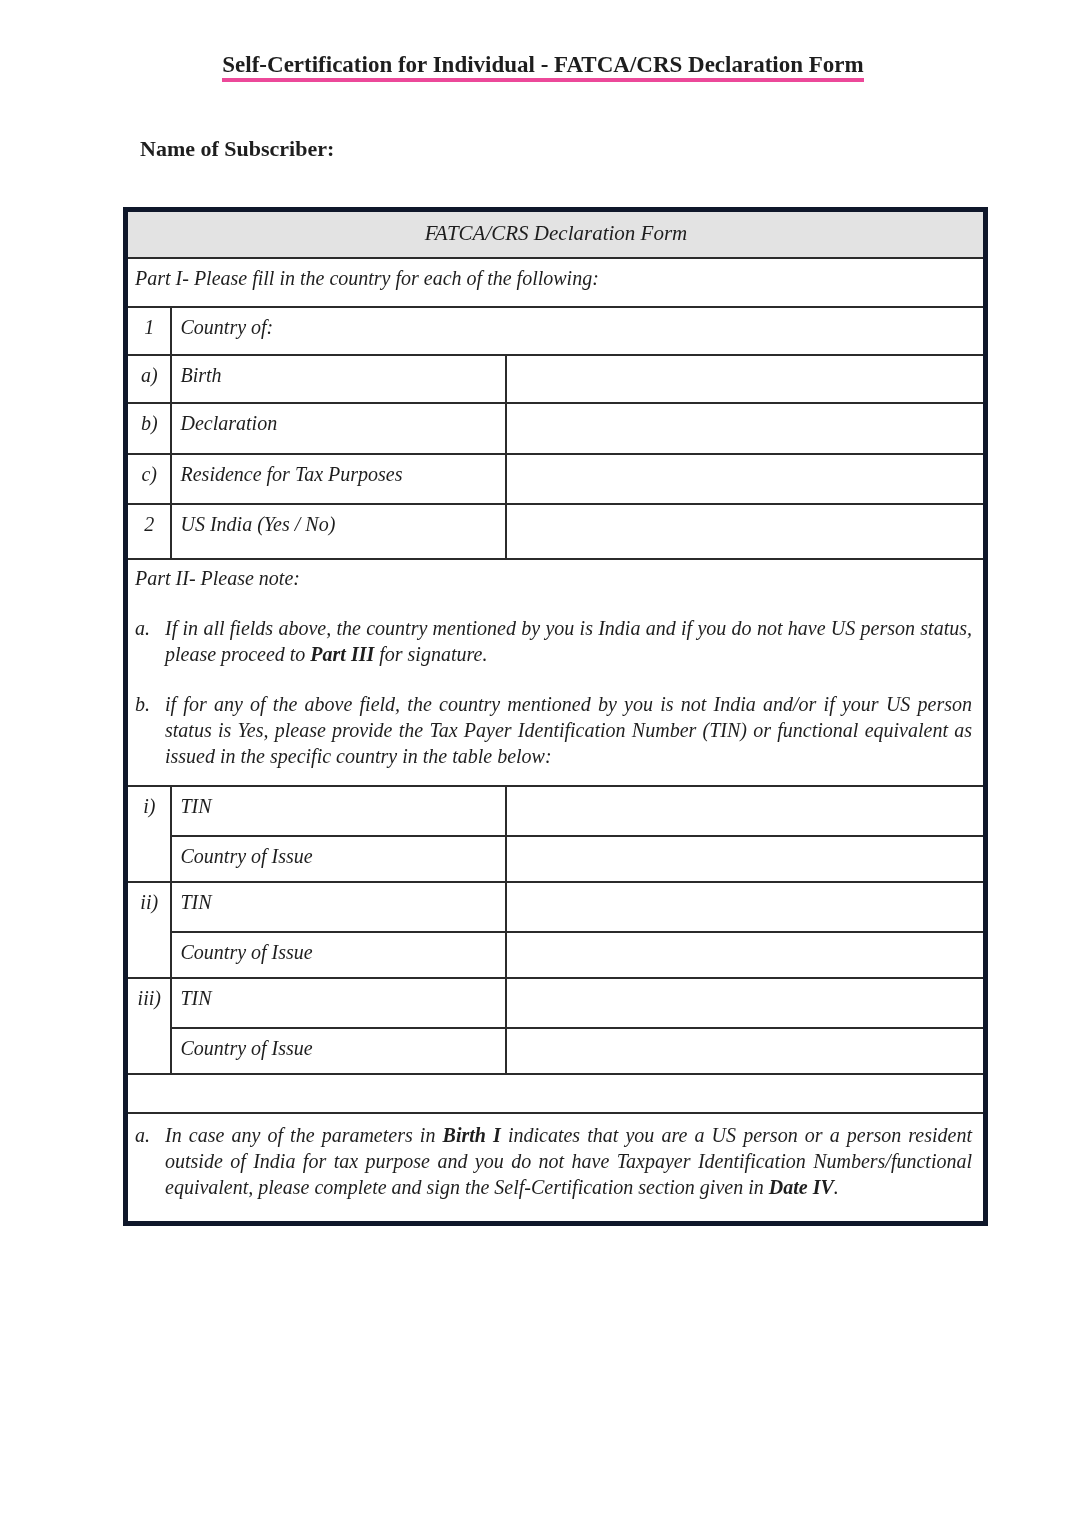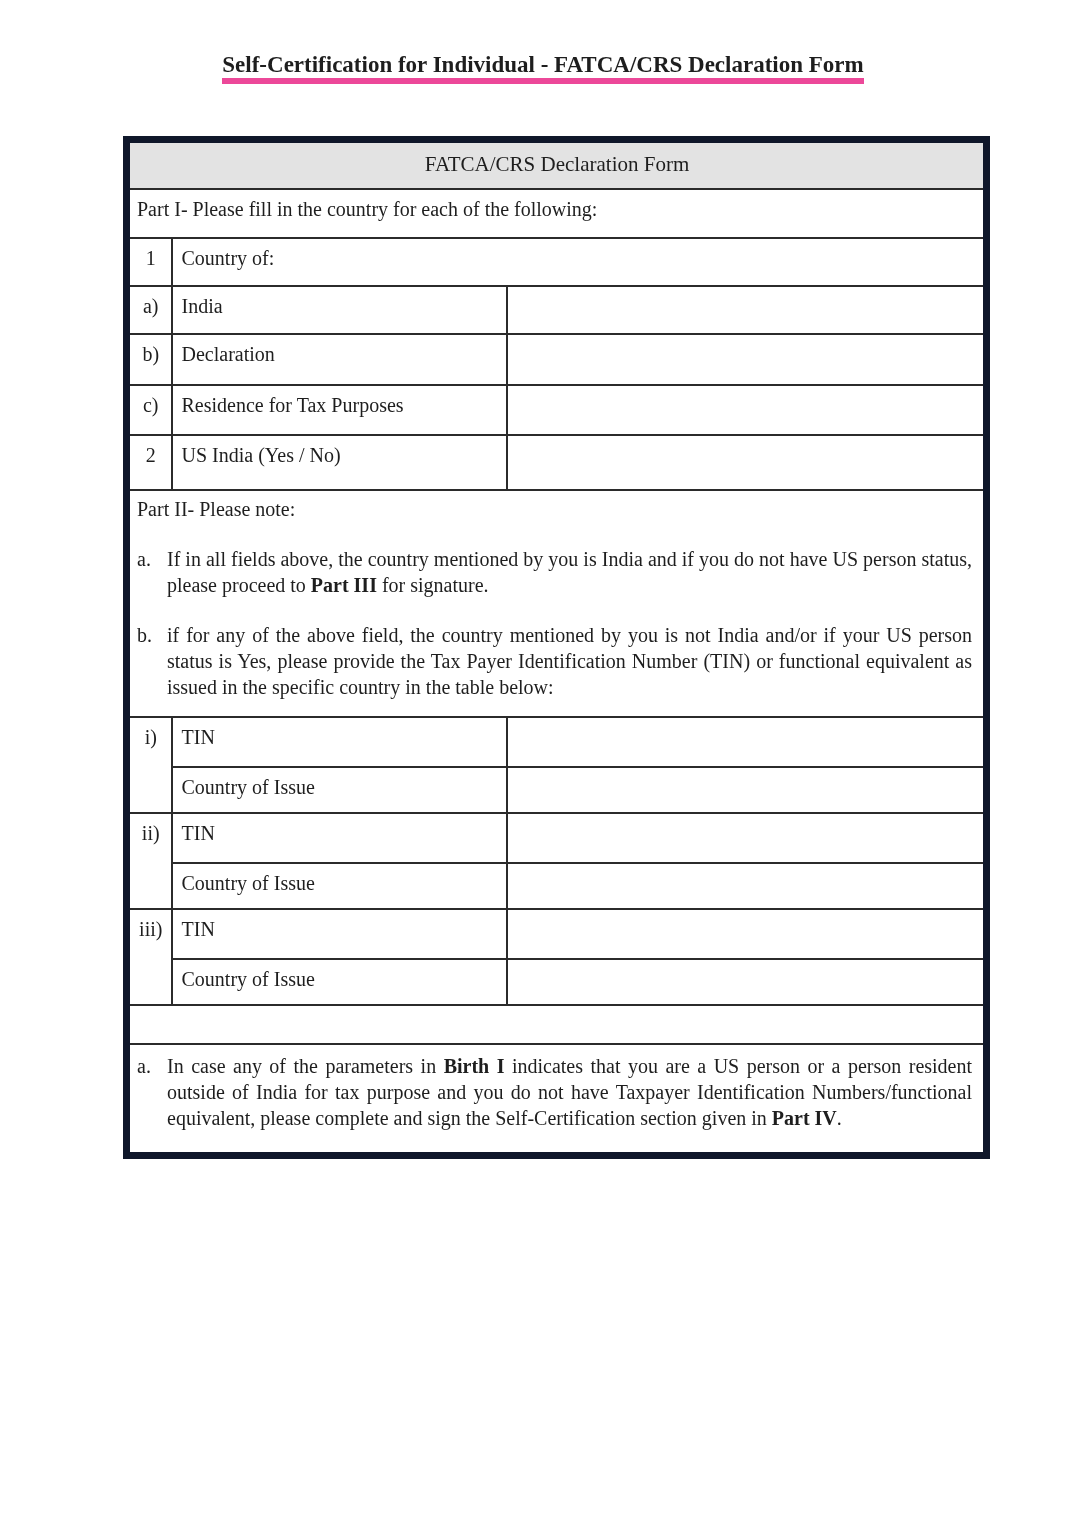--- a/index.html
+++ b/index.html
@@ -15,38 +15,39 @@
   .page { width: 1086px; height: 1536px; }
 
   .title {
     margin: 50px 60px 0 60px;
     text-align: center;
     font-size: 23px;
     font-weight: bold;
     line-height: 30px;
   }
   .title span {
-    border-bottom: 6px solid #ec4899;
+    border-bottom: 4px solid #ec4899;
     padding-bottom: 1px;
   }
 
   .fields { margin: 56px 0 0 140px; }
   .field {
     font-size: 22px;
     font-weight: bold;
     line-height: 25px;
     margin-bottom: 24px;
   }
 
   table.decl {
     border-collapse: collapse;
     table-layout: fixed;
     width: 860px;
     margin: 46px 0 0 123px;
-    border: 7px solid #0f172a;
+    border: 5px solid #0f172a;
+    font-style: italic;
   }
   table.decl td {
     border: 2px solid #2b2b2b;
     vertical-align: top;
     font-size: 20px;
     line-height: 25px;
     padding: 7px 8px 4px 9px;
     overflow: hidden;
   }
   col.c-num   { width: 45px; }
@@ -91,20 +92,21 @@
 </head>
 <body>
 
 <div class="page">
 
   <div class="title">
     <span>Self-Certification for Individual - FATCA/CRS Declaration Form</span>
   </div>
 
   <div class="fields">
+    <div class="field">Name of Subscriber:</div>
   </div>
 
   <table class="decl">
     <colgroup>
         <col class="c-num">
         <col class="c-label">
         <col class="c-value">
       </colgroup>
 
     <tbody>
@@ -116,21 +118,21 @@
       <td colspan="3">Part I- Please fill in the country for each of the following:</td>
     </tr>
 
     <tr class="r-std">
       <td class="num">1</td>
       <td colspan="2">Country of:</td>
     </tr>
 
     <tr class="r-std">
       <td class="num">a)</td>
-      <td>India</td>
+      <td>Birth</td>
       <td></td>
     </tr>
 
     <tr class="r-b">
       <td class="num">b)</td>
       <td>Declaration</td>
       <td></td>
     </tr>
 
     <tr class="r-c">
@@ -190,20 +192,20 @@
     </tr>
 
     <tr class="r-spacer">
       <td colspan="3"></td>
     </tr>
 
     <tr class="r-footer">
       <td colspan="3">
         <div class="note">
           <div class="note-marker">a.</div>
-          <div class="note-body"><span>In case any of the parameters in </span><b>Birth I</b><span> indicates that you are a US person or a person resident outside of India for tax purpose and you do not have Taxpayer Identification Numbers/functional equivalent, please complete and sign the Self-Certification section given in </span><b>Part IV</b><span>.</span></div>
+          <div class="note-body"><span>In case any of the parameters in </span><b>Birth I</b><span> indicates that you are a US person or a person resident outside of India for tax purpose and you do not have Taxpayer Identification Numbers/functional equivalent, please complete and sign the Self-Certification section given in </span><b>Date IV</b><span>.</span></div>
         </div>
       </td>
     </tr>
   </tbody>
     </table>
 
 </div>
 
 </body></html>

